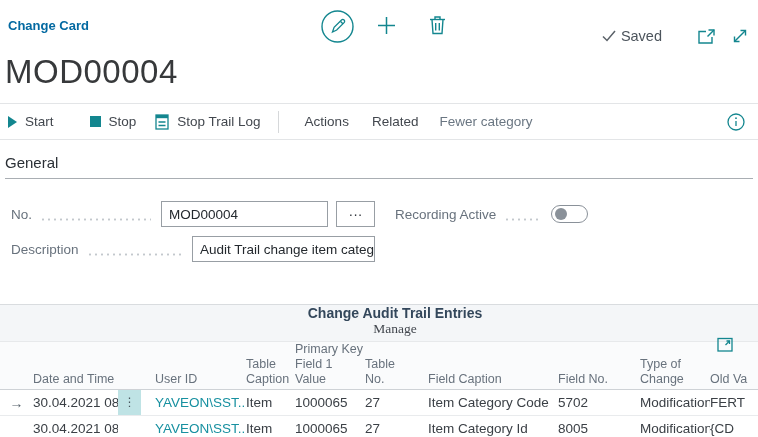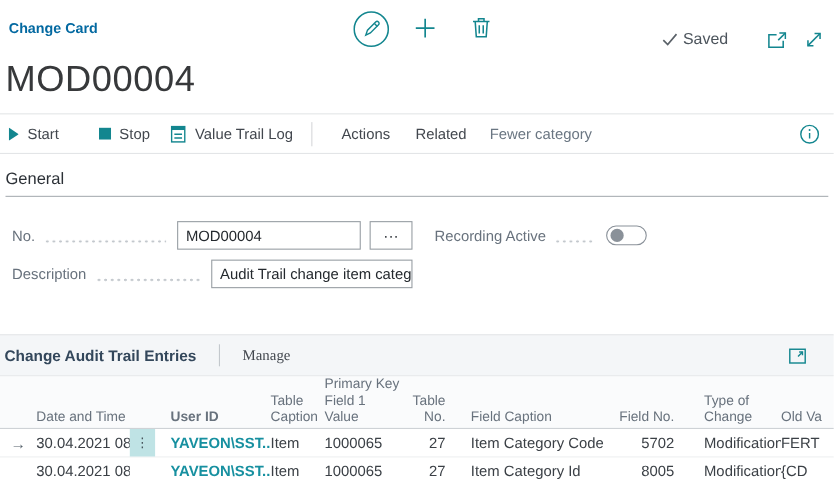--- a/index.html
+++ b/index.html
@@ -74,43 +74,43 @@
     position:relative; cursor:pointer; flex:none;
   }
   .toggle .knob {
     position:absolute; left:3px; top:2px; width:12px; height:12px; border-radius:50%;
     background:#8a9199;
   }
 
   
   .part { margin-top:33px; border-top:1px solid #d9dcdf; }
   .part-caption-row {
-    height:36px; background:#f4f6f8; display:flex; align-items:center; padding-left:4px;
+    height:36px; background:#f4f6f8; display:flex; align-items:center; padding-left:32px;flex-direction:column;
   }
   .part-caption { font-size:14px; font-weight:bold; color:#33475b; }
   .pc-divider { width:1px; height:20px; background:#c3c8cd; margin:0 21px 0 20px; }
   .manage { font-size:13.5px; color:#42474e; background:none; border:none; cursor:pointer; font-family:Liberation Serif, serif; }
   .part-popout { margin-left:auto; margin-right:25px; background:none; border:none; cursor:pointer; }
 
   .grid { width:758px; }
   .grid-header, .grid-row {
     display:grid;
     grid-template-columns:33px 85px 23px 105px 49px 70px 40px 153px 55px 97px 1fr;
   }
   .grid-header {
     height:49px; background:#fafbfc; border-top:1px solid #e7e9eb; border-bottom:1px solid #ced2d6;
     align-items:end; padding-bottom:6px; font-size:12.5px; line-height:15px; color:#68727d;
   }
   .grid-header > div { cursor:pointer; }
   .grid-row {
     height:26px; background:#fff; border-bottom:1px solid #e9ebed;
     align-items:center; font-size:13.5px; color:#3b4046; cursor:default;
   }
-  .c-right { text-align:right; }
-  .pad14 { padding-left:14px;font-weight:bold; }
+  .c-right { }
+  .pad14 { padding-left:14px; }
   .pad23 { padding-left:23px; }
   .pad27 { padding-left:27px; }
   .cell { white-space:nowrap; overflow:hidden; }
   .arrow-cell { text-align:center; color:#55606a; font-size:14px; }
   .date-focused { border-bottom:1px solid #40454b; padding-bottom:1px; }
   .menu-cell { height:100%; }
   .menu-btn {
     width:23px; height:100%; background:#bfe3e5; border:none; cursor:pointer;
     color:#47555c; font-size:12px; letter-spacing:0; line-height:7px; padding:0;
   }
@@ -204,21 +204,21 @@
   </button>
 
   <button class="ab-item ab-audit">
     <span>
       <svg width="14" height="16" viewBox="0 0 14 16" fill="none" stroke="#13868f" stroke-width="1.3">
         <rect x="1" y="1" width="12" height="14"></rect>
         <rect x="1" y="1" width="12" height="3.2" fill="#13868f" stroke="none"></rect>
         <path d="M3.5 8h7M3.5 11.5h7"></path>
       </svg>
     </span>
-    <span>Value Trail Log</span>
+    <span>Stop Trail Log</span>
   </button>
 
   <span class="ab-divider"></span>
 
   <button class="ab-item ab-actions">
     <span>Actions</span>
   </button>
   <button class="ab-item ab-related">
     <span>Related</span>
   </button>

